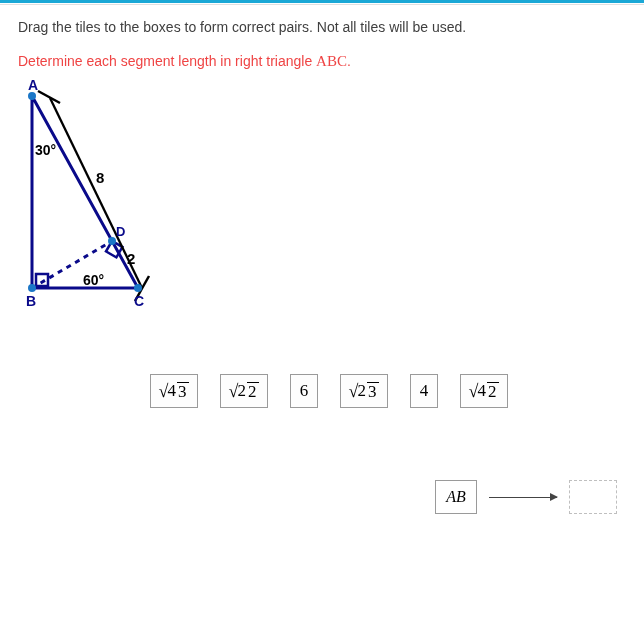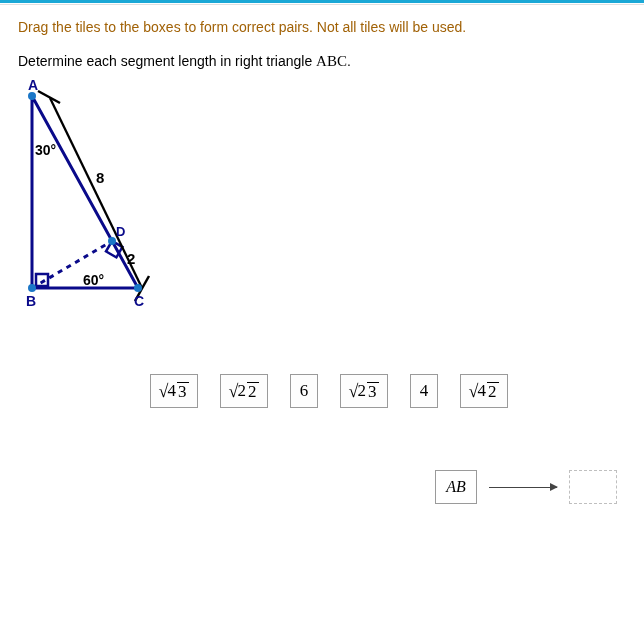--- a/index.html
+++ b/index.html
@@ -22,26 +22,26 @@
     width: 100%;
     height: 1px;
     background: #e0e0e0;
     margin-top: 1px;
   }
   .content {
     padding: 14px 18px 0 18px;
   }
   .instr {
     font-size: 14px;
-    color: #a16207;
+    color: #404040;
     margin-bottom: 18px;
   }
   .question {
     font-size: 14px;
-    color: #000000;
+    color: #ef4444;
     margin-bottom: 8px;
   }
   .question .tri {
     font-family: 'Times New Roman', serif;
     font-size: 15px;
   }
   .figure {
     margin: 6px 0 10px 0;
   }
   .tiles-row {
@@ -83,21 +83,21 @@
     font-size:17px;
   }
   .sqrt::before {
     content: "√";
     font-size: 18px;
     margin-right: -1px;
   }
   .pairs {
     position: absolute;
     left: 435px;
-    top: 470px;
+    top: 480px;
     display: flex;
     gap: 20px;
   }
   .pair {
     display: flex;
     align-items: center;
     gap: 12px;
   }
   .label-box {
     width: 42px;

